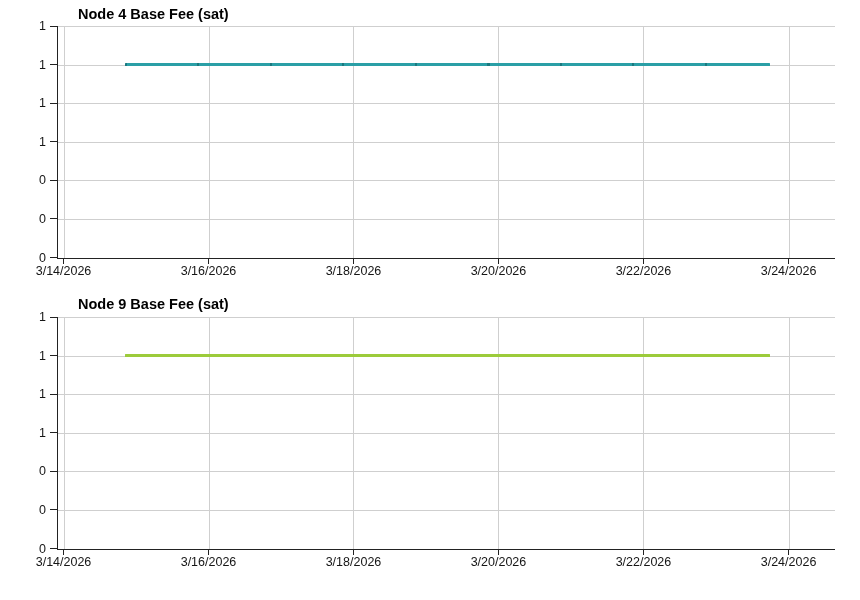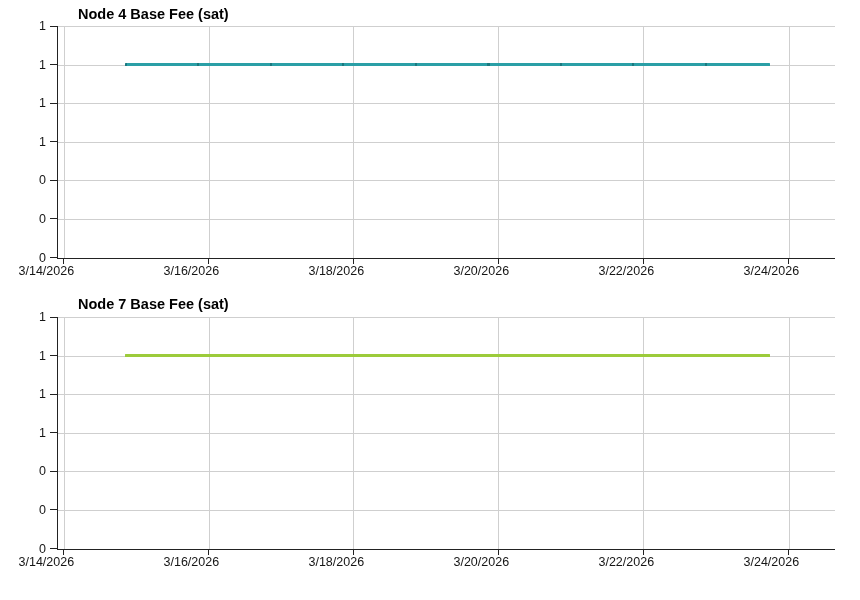--- a/index.html
+++ b/index.html
@@ -24,21 +24,21 @@
   .axis-line { background: #222222; }
   .tick-mark { background: #222222; }
   .tick-label {
     position: absolute;
     font-size: 12.5px;
     line-height: 16px;
     color: #161616;
     white-space: nowrap;
   }
   .y-label { text-align: right; }
-  .x-label { }
+  .x-label { text-align: center; }
   .data-line { position: absolute; border-radius: 0.5px; }
 </style>
 </head>
 <body>
 
 <div>
   <section class="chart-section">
     <h2 class="chart-title" style="left: 78px; top: 6px;">Node 4 Base Fee (sat)</h2>
     <div class="plot-root">
         <div class="abs gridline-v" style="left: 63.5167px; top: 26px; width: 1px; height: 231.5px;"></div>
@@ -78,21 +78,21 @@
         <div class="abs tick-mark" style="left: 642.969px; top: 257.5px; width: 1px; height: 6px;"></div>
         <div class="tick-label x-label" style="left: 598.469px; top: 262.5px; width: 90px;">3/22/2026</div>
         <div class="abs tick-mark" style="left: 788.035px; top: 257.5px; width: 1px; height: 6px;"></div>
         <div class="tick-label x-label" style="left: 743.535px; top: 262.5px; width: 90px;">3/24/2026</div>
         <div class="abs axis-line" style="left: 56.5px; top: 26px; width: 1.5px; height: 232.5px;"></div>
         <div class="abs axis-line" style="left: 56.5px; top: 257.5px; width: 778.5px; height: 1.5px;"></div>
         <div class="data-line" style="left: 124.977px; top: 63.0833px; width: 644.988px; height: 3px; background: repeating-linear-gradient(90deg, rgba(16, 96, 102, 0.6) 0px, rgba(16, 96, 102, 0.6) 2px, transparent 2px, transparent 72.5px) rgb(42, 159, 166);"></div>
       </div>
   </section>
   <section class="chart-section">
-    <h2 class="chart-title" style="left: 78px; top: 296px;">Node 7 Base Fee (sat)</h2>
+    <h2 class="chart-title" style="left: 78px; top: 296px;">Node 9 Base Fee (sat)</h2>
     <div class="plot-root">
         <div class="abs gridline-v" style="left: 63.5167px; top: 317px; width: 1px; height: 231.5px;"></div>
         <div class="abs gridline-v" style="left: 208.505px; top: 317px; width: 1px; height: 231.5px;"></div>
         <div class="abs gridline-v" style="left: 353.493px; top: 317px; width: 1px; height: 231.5px;"></div>
         <div class="abs gridline-v" style="left: 498.481px; top: 317px; width: 1px; height: 231.5px;"></div>
         <div class="abs gridline-v" style="left: 643.469px; top: 317px; width: 1px; height: 231.5px;"></div>
         <div class="abs gridline-v" style="left: 788.535px; top: 317px; width: 1px; height: 231.5px;"></div>
         <div class="abs gridline-h" style="left: 58px; top: 317px; width: 777px; height: 1px;"></div>
         <div class="abs gridline-h" style="left: 58px; top: 355.583px; width: 777px; height: 1px;"></div>
         <div class="abs gridline-h" style="left: 58px; top: 394.167px; width: 777px; height: 1px;"></div>

